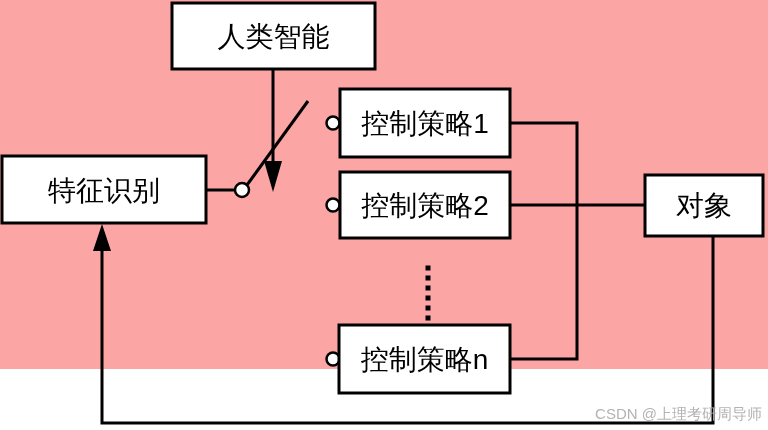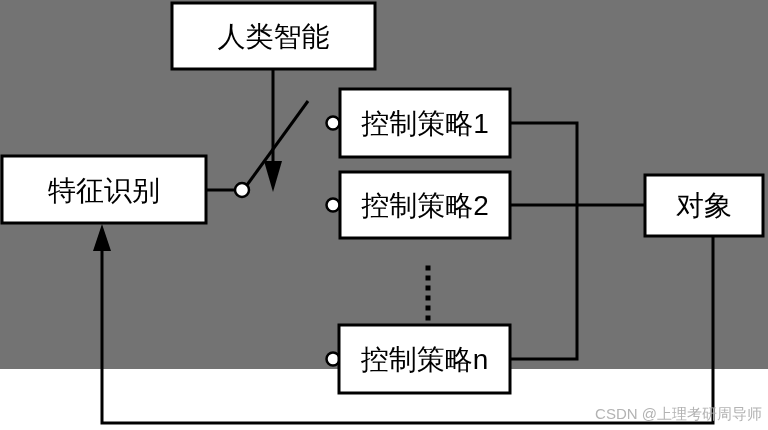--- a/index.html
+++ b/index.html
@@ -8,21 +8,21 @@
     background: #ffffff;
     width: 768px;
     height: 430px;
     overflow: hidden;
     font-family: "Liberation Sans", "DejaVu Sans", sans-serif;
   }
   .canvas-wrap {
     position: relative;
     width: 768px;
     height: 369px;
-    background: #737373;
+    background: #fca5a5;
   }
   svg { display: block; }
   .box {
     fill: #ffffff;
     stroke: #000000;
     stroke-width: 3;
   }
   .node-label {
     font-family: "Liberation Sans", "DejaVu Sans", sans-serif;
     font-size: 28px;

